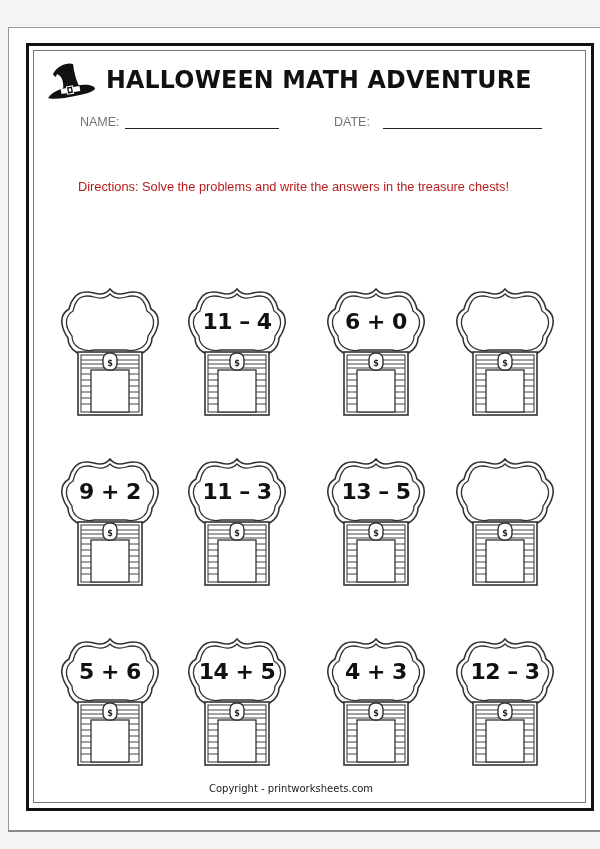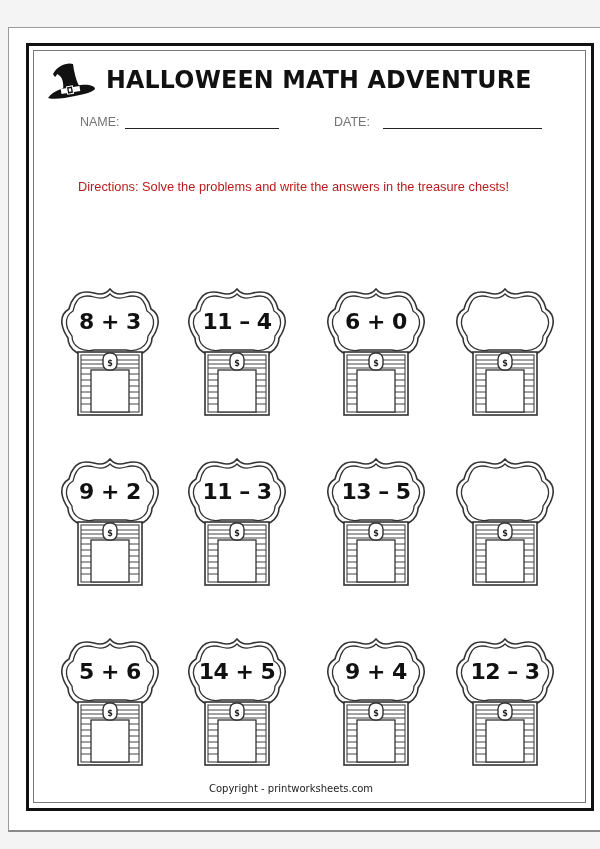--- a/index.html
+++ b/index.html
@@ -104,21 +104,20 @@
       <line x1="69" y1="100" x2="79" y2="100" stroke="#444" stroke-width="1"></line>
       <line x1="69" y1="106" x2="79" y2="106" stroke="#444" stroke-width="1"></line>
       <line x1="69" y1="112" x2="79" y2="112" stroke="#444" stroke-width="1"></line>
       <line x1="69" y1="118" x2="79" y2="118" stroke="#444" stroke-width="1"></line>
 
       <rect x="31" y="84" width="38" height="42" fill="#fff" stroke="#333" stroke-width="1.3"></rect>
 
       <rect x="43" y="67" width="14" height="17" rx="6" ry="6" fill="#fff" stroke="#333" stroke-width="1.4"></rect>
       <text x="50" y="79.5" text-anchor="middle" font-family="DejaVu Sans, sans-serif" font-size="8" font-weight="bold" fill="#222">$</text>
     </svg>
-    <div class="problem-text">8 + 3</div>
     <div class="answer-box"></div>
   </div>
     <div class="problem" style="left: 187px; top: 286px;">
     <svg width="100" height="132" viewBox="0 0 100 132">
 
       <path d="M50 3 C 46 8, 40 9, 34 7 C 26 5, 18 6, 14 12 C 10 17, 10 20, 9 23 C 4 26, 1 31, 2 38 C 3 45, 6 49, 8 52 C 8 57, 10 62, 16 66 C 22 70, 28 70, 34 68 L 66 68 C 72 70, 78 70, 84 66 C 90 62, 92 57, 92 52 C 94 49, 97 45, 98 38 C 99 31, 96 26, 91 23 C 90 20, 90 17, 86 12 C 82 6, 74 5, 66 7 C 60 9, 54 8, 50 3 Z" fill="#fff" stroke="#333" stroke-width="1.6"></path>
 
       <path d="M50 8 C 46 12, 40 13, 34 11 C 27 9, 20 10, 17 15 C 14 19, 14 22, 13 25 C 8 28, 6 32, 6.5 38 C 7 44, 10 47, 12 50 C 12 55, 14 59, 19 62 C 24 65, 29 65, 34 64 L 66 64 C 71 65, 76 65, 81 62 C 86 59, 88 55, 88 50 C 90 47, 93 44, 93.5 38 C 94 32, 92 28, 87 25 C 86 22, 86 19, 83 15 C 80 10, 73 9, 66 11 C 60 13, 54 12, 50 8 Z" fill="#fff" stroke="#333" stroke-width="1.3"></path>
 
       <rect x="18" y="66" width="64" height="63" fill="#fff" stroke="#333" stroke-width="1.6"></rect>
@@ -462,21 +461,21 @@
       <line x1="69" y1="100" x2="79" y2="100" stroke="#444" stroke-width="1"></line>
       <line x1="69" y1="106" x2="79" y2="106" stroke="#444" stroke-width="1"></line>
       <line x1="69" y1="112" x2="79" y2="112" stroke="#444" stroke-width="1"></line>
       <line x1="69" y1="118" x2="79" y2="118" stroke="#444" stroke-width="1"></line>
 
       <rect x="31" y="84" width="38" height="42" fill="#fff" stroke="#333" stroke-width="1.3"></rect>
 
       <rect x="43" y="67" width="14" height="17" rx="6" ry="6" fill="#fff" stroke="#333" stroke-width="1.4"></rect>
       <text x="50" y="79.5" text-anchor="middle" font-family="DejaVu Sans, sans-serif" font-size="8" font-weight="bold" fill="#222">$</text>
     </svg>
-    <div class="problem-text">9 + 4</div>
+    <div class="problem-text">4 + 3</div>
     <div class="answer-box"></div>
   </div>
     <div class="problem" style="left: 455px; top: 636px;">
     <svg width="100" height="132" viewBox="0 0 100 132">
 
       <path d="M50 3 C 46 8, 40 9, 34 7 C 26 5, 18 6, 14 12 C 10 17, 10 20, 9 23 C 4 26, 1 31, 2 38 C 3 45, 6 49, 8 52 C 8 57, 10 62, 16 66 C 22 70, 28 70, 34 68 L 66 68 C 72 70, 78 70, 84 66 C 90 62, 92 57, 92 52 C 94 49, 97 45, 98 38 C 99 31, 96 26, 91 23 C 90 20, 90 17, 86 12 C 82 6, 74 5, 66 7 C 60 9, 54 8, 50 3 Z" fill="#fff" stroke="#333" stroke-width="1.6"></path>
 
       <path d="M50 8 C 46 12, 40 13, 34 11 C 27 9, 20 10, 17 15 C 14 19, 14 22, 13 25 C 8 28, 6 32, 6.5 38 C 7 44, 10 47, 12 50 C 12 55, 14 59, 19 62 C 24 65, 29 65, 34 64 L 66 64 C 71 65, 76 65, 81 62 C 86 59, 88 55, 88 50 C 90 47, 93 44, 93.5 38 C 94 32, 92 28, 87 25 C 86 22, 86 19, 83 15 C 80 10, 73 9, 66 11 C 60 13, 54 12, 50 8 Z" fill="#fff" stroke="#333" stroke-width="1.3"></path>
 
       <rect x="18" y="66" width="64" height="63" fill="#fff" stroke="#333" stroke-width="1.6"></rect>

